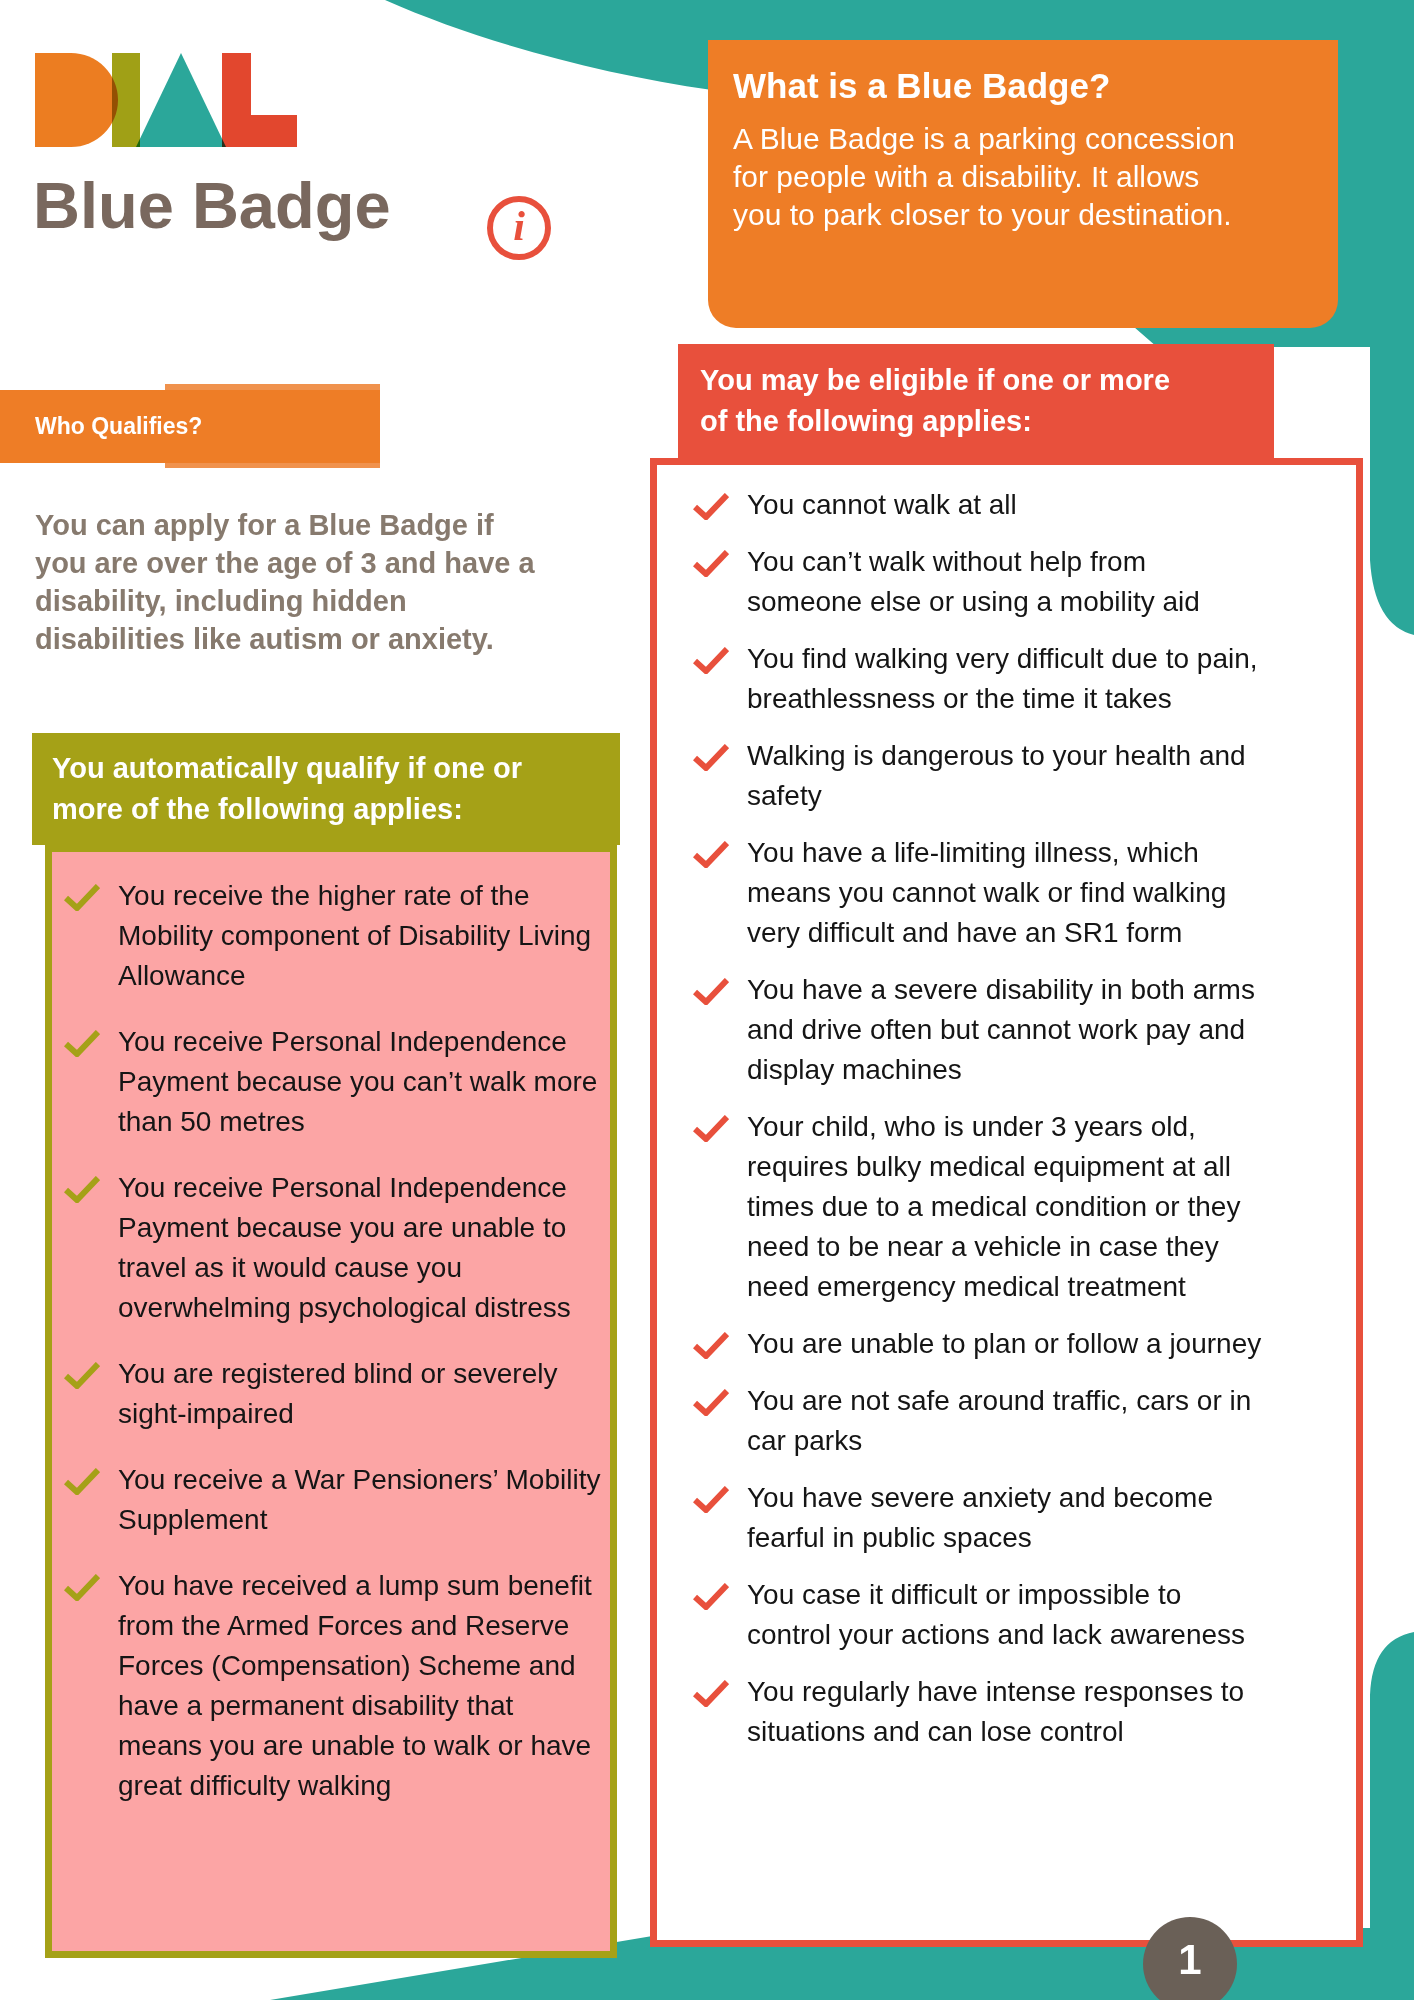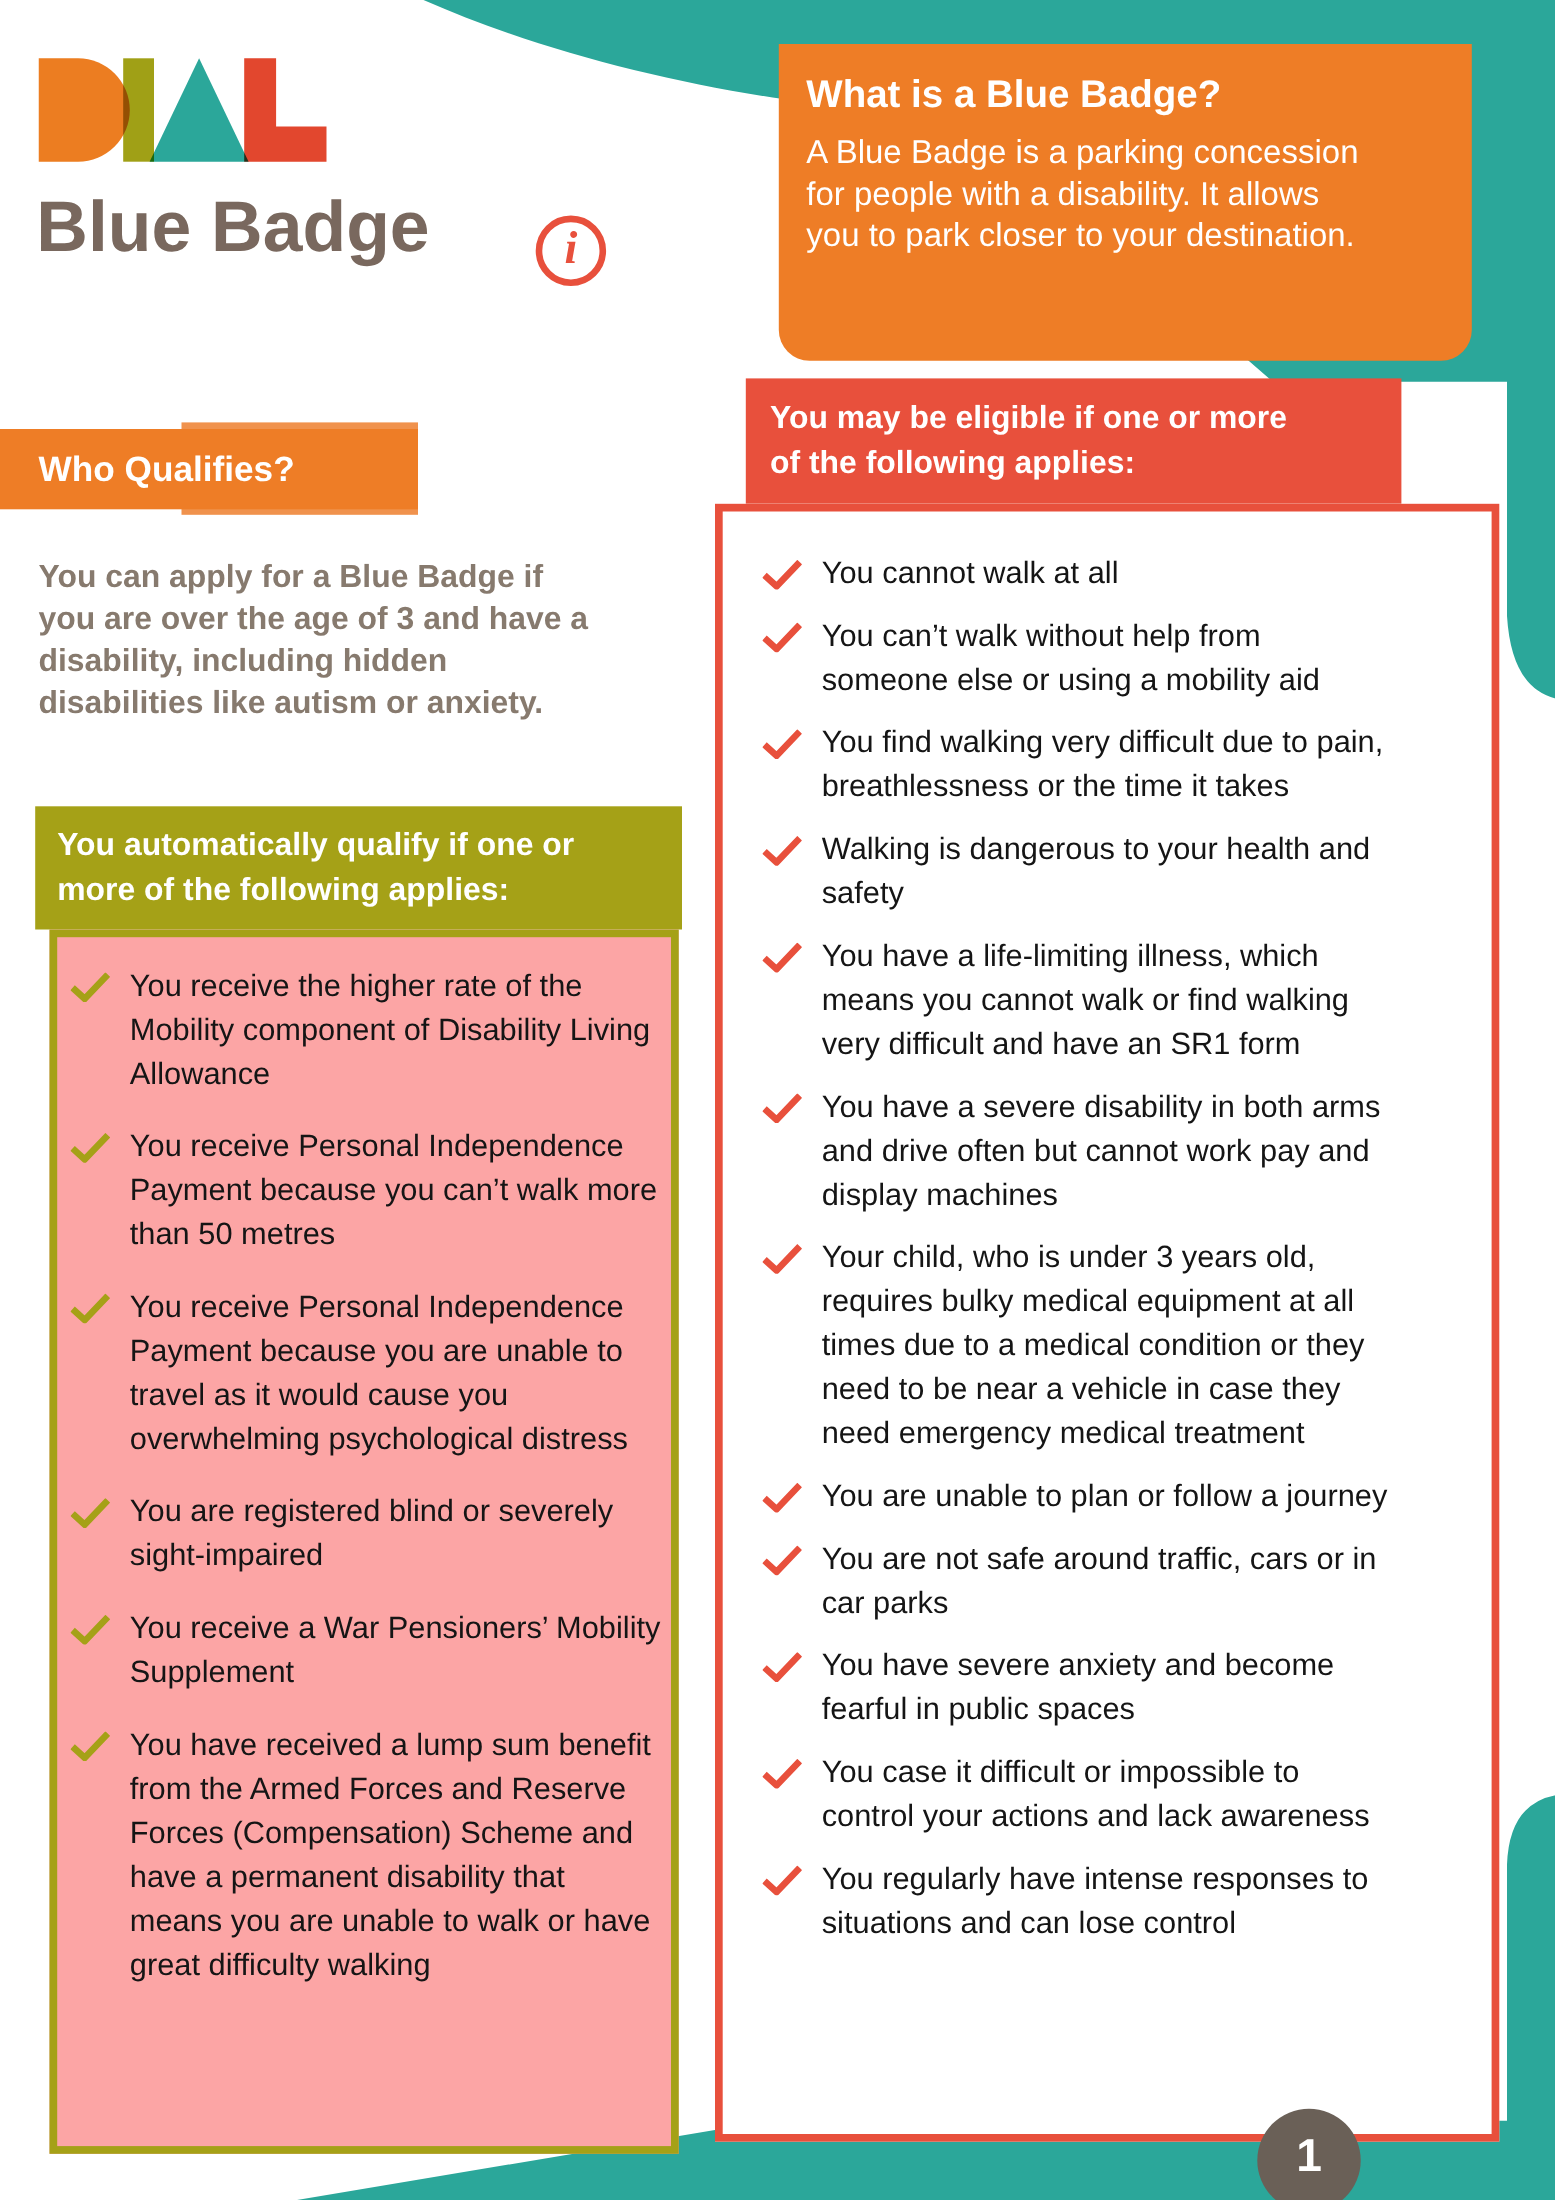--- a/index.html
+++ b/index.html
@@ -37,21 +37,21 @@
   }
   .whatis h2{margin:0 0 14px 0;font-size:35px;font-weight:bold;}
   .whatis p{margin:0;font-size:30px;line-height:38px;max-width:505px;font-weight:normal;}
 
   
   .whoq-accent{left:165px;top:384px;width:215px;height:84px;background:#F0924D;}
   .whoq-bar{
     left:0;top:390px;width:380px;height:73px;background:#EE7D26;
     display:flex;align-items:center;box-sizing:border-box;padding-left:35px;
   }
-  .whoq-bar span{color:#fff;font-size:32px;font-weight:bold;}
+  .whoq-bar span{color:#fff;font-size:23px;font-weight:bold;}
 
   .intro{
     left:35px;top:506px;width:505px;margin:0;
     font-size:29px;font-weight:bold;color:#877A6E;line-height:38px;
   }
 
   
   .panel-header{box-sizing:border-box;color:#fff;font-weight:bold;}
   .panel-header p{margin:0;font-size:29px;line-height:41px;}
 
@@ -63,21 +63,21 @@
   }
   .red-header{left:678px;top:344px;width:596px;height:114px;background:#E8503C;padding:16px 0 0 22px;}
   .red-header p{max-width:500px;}
   .red-body{
     left:650px;top:458px;width:713px;height:1489px;background:#fff;
     border:7px solid #E8503C;box-sizing:border-box;
   }
 
   ul.checklist{list-style:none;margin:0;}
   .olive-body ul.checklist{padding:24px 8px 0 10px;}
-  .red-body ul.checklist{padding:20px 88px 0 34px;margin-top:16px;}
+  .red-body ul.checklist{padding:20px 88px 0 34px;}
   ul.checklist li{
     position:relative;padding-left:56px;margin-bottom:26px;
     font-size:28px;line-height:40px;color:#151515;
   }
   .red-body ul.checklist li{margin-bottom:17px;}
   .check{position:absolute;left:2px;top:8px;width:36px;height:27px;}
   .check path{fill:none;stroke-width:6px;}
   .olive-body .check path{stroke:#A5A117;}
   .red-body .check path{stroke:#E8503C;}
 

